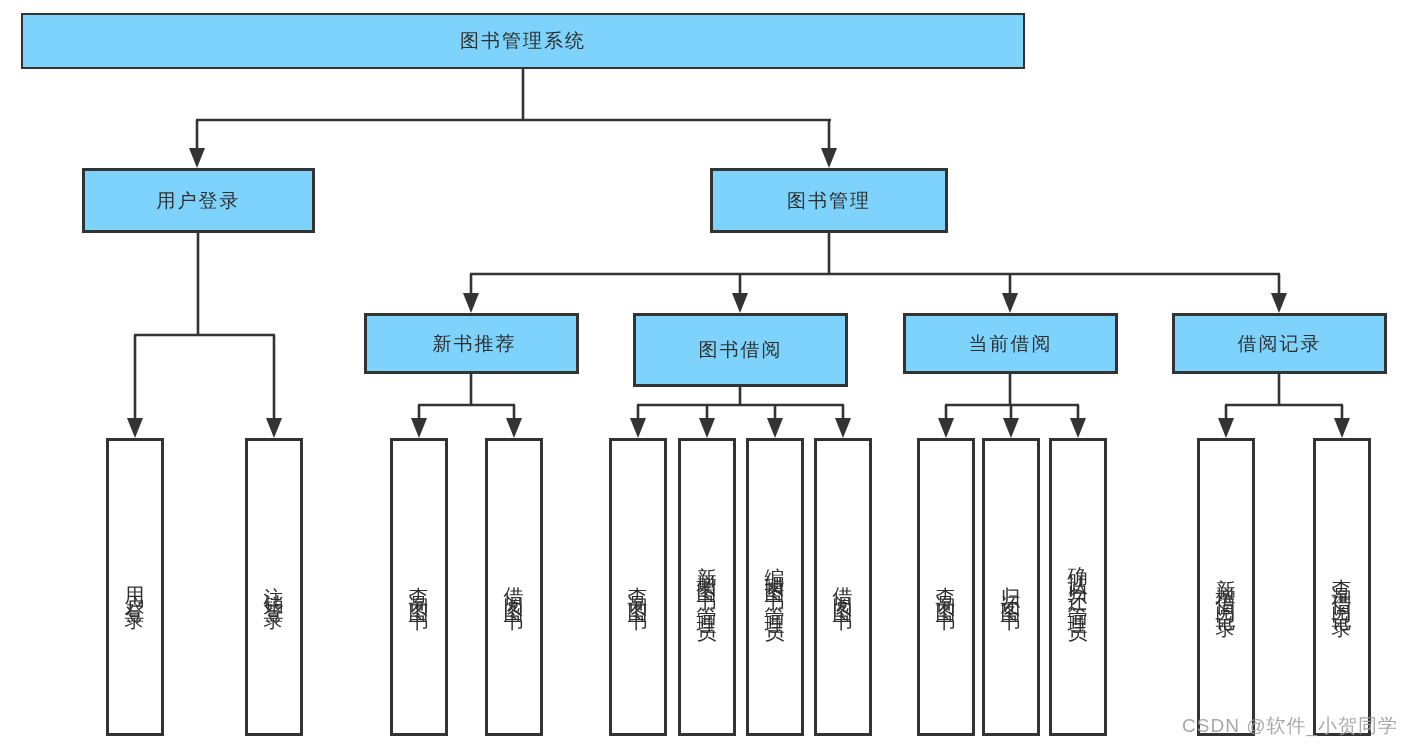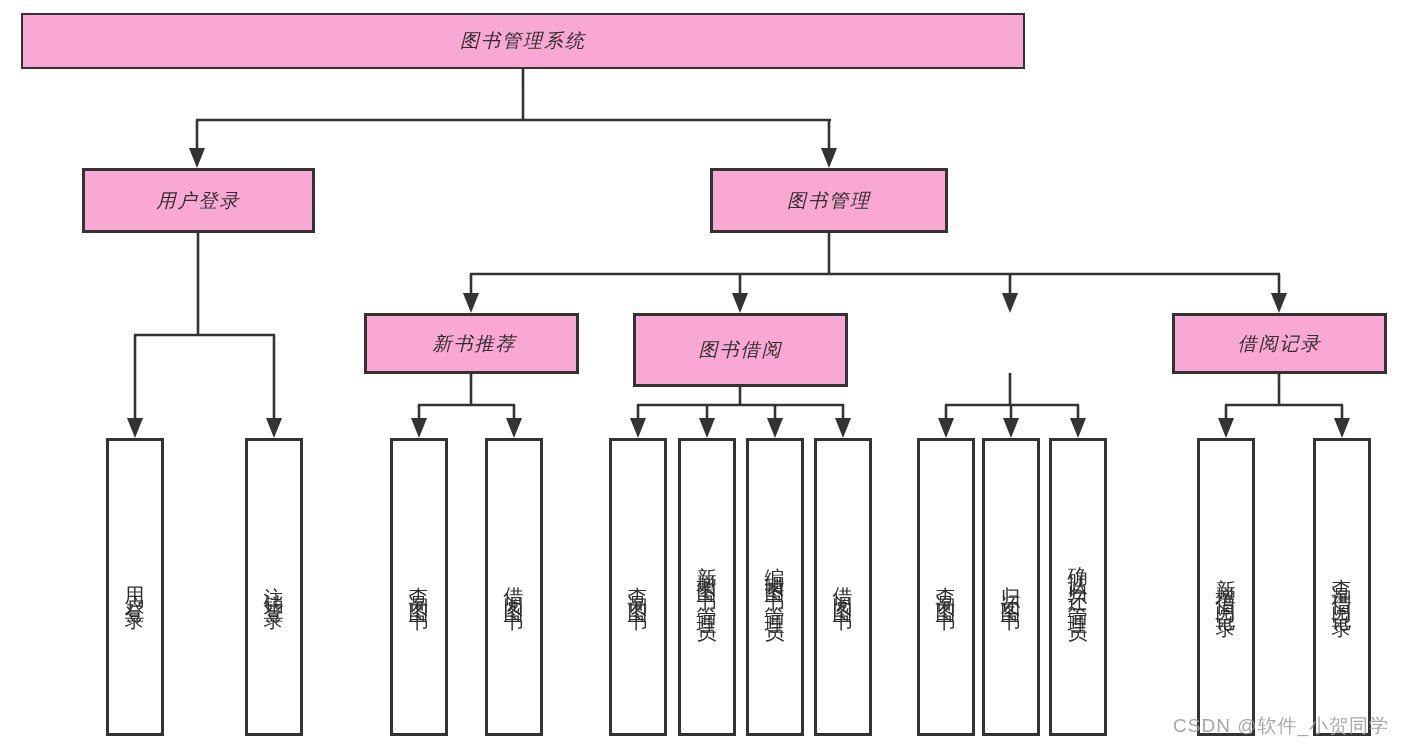--- a/index.html
+++ b/index.html
@@ -8,31 +8,30 @@
     width: 1405px;
     height: 747px;
     background: #ffffff;
     overflow: hidden;
     font-family: "Liberation Sans", sans-serif;
   }
   #lines { position: absolute; left: 0; top: 0; z-index: 1; }
   .node {
     position: absolute;
     box-sizing: border-box;
-    background: #f9a8d4;
+    background: #7dd3fc;
     border: 3px solid #333333;
     display: flex;
     align-items: center;
     justify-content: center;
     color: #2f2f2f;
     font-size: 19px;
     letter-spacing: 2px;
     z-index: 2;
     white-space: nowrap;
-    font-style: italic;
   }
   .node.root { border-width: 2px; font-size: 19px; }
   .leaf {
     position: absolute;
     box-sizing: border-box;
     background: #ffffff;
     border: 3px solid #333333;
     width: 58px;
     height: 298px;
     top: 438px;
@@ -44,21 +43,21 @@
   .leaf span {
     writing-mode: vertical-rl;
     color: #2f2f2f;
     font-size: 20px;
     letter-spacing: 8px;
     line-height: 1;
   }
   #watermark {
     position: absolute;
     top: 713px;
-    right: 16px;
+    right: 7px;
     font-size: 19px;
     color: #9e9e9e;
     opacity: 0.9;
     z-index: 3;
     letter-spacing: 1px;
     white-space: nowrap;
   }
 </style>
 </head>
 <body>
@@ -131,20 +130,21 @@
     </g>
   </svg>
 
   <div class="node root" style="left:21px; top:13px; width:1004px; height:56px;">图书管理系统</div>
 
   <div class="node" style="left:82px; top:168px; width:233px; height:65px;">用户登录</div>
   <div class="node" style="left:710px; top:168px; width:238px; height:65px;">图书管理</div>
 
   <div class="node" style="left:364px; top:313px; width:215px; height:61px;padding-left:6px;">新书推荐</div>
   <div class="node" style="left:633px; top:313px; width:215px; height:74px;">图书借阅</div>
+  <div class="node" style="left:903px; top:313px; width:215px; height:61px;">当前借阅</div>
   <div class="node" style="left:1172px; top:313px; width:215px; height:61px;">借阅记录</div>
 
   <div class="leaf" style="left:106px;">
     <span>用户登录</span>
   </div>
   <div class="leaf" style="left:245px;">
     <span>注销登录</span>
   </div>
 
   <div class="leaf" style="left:390px;">

